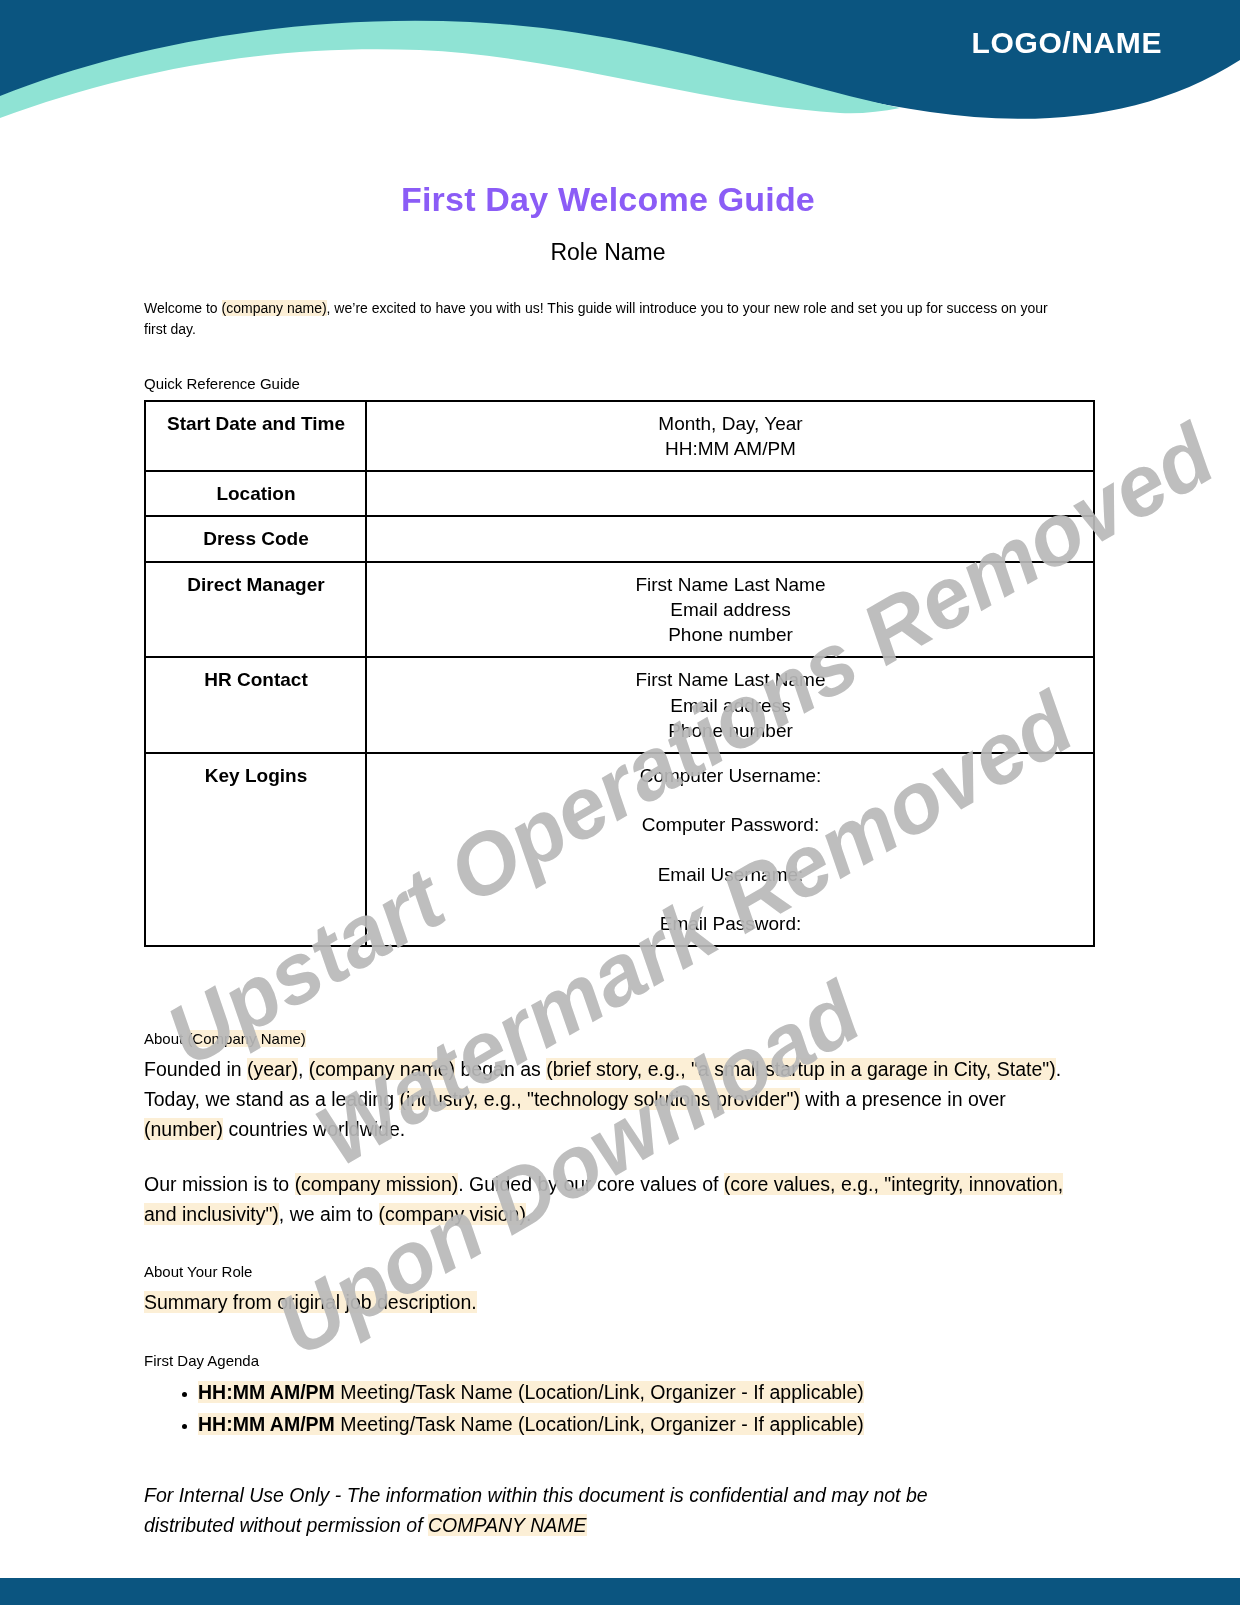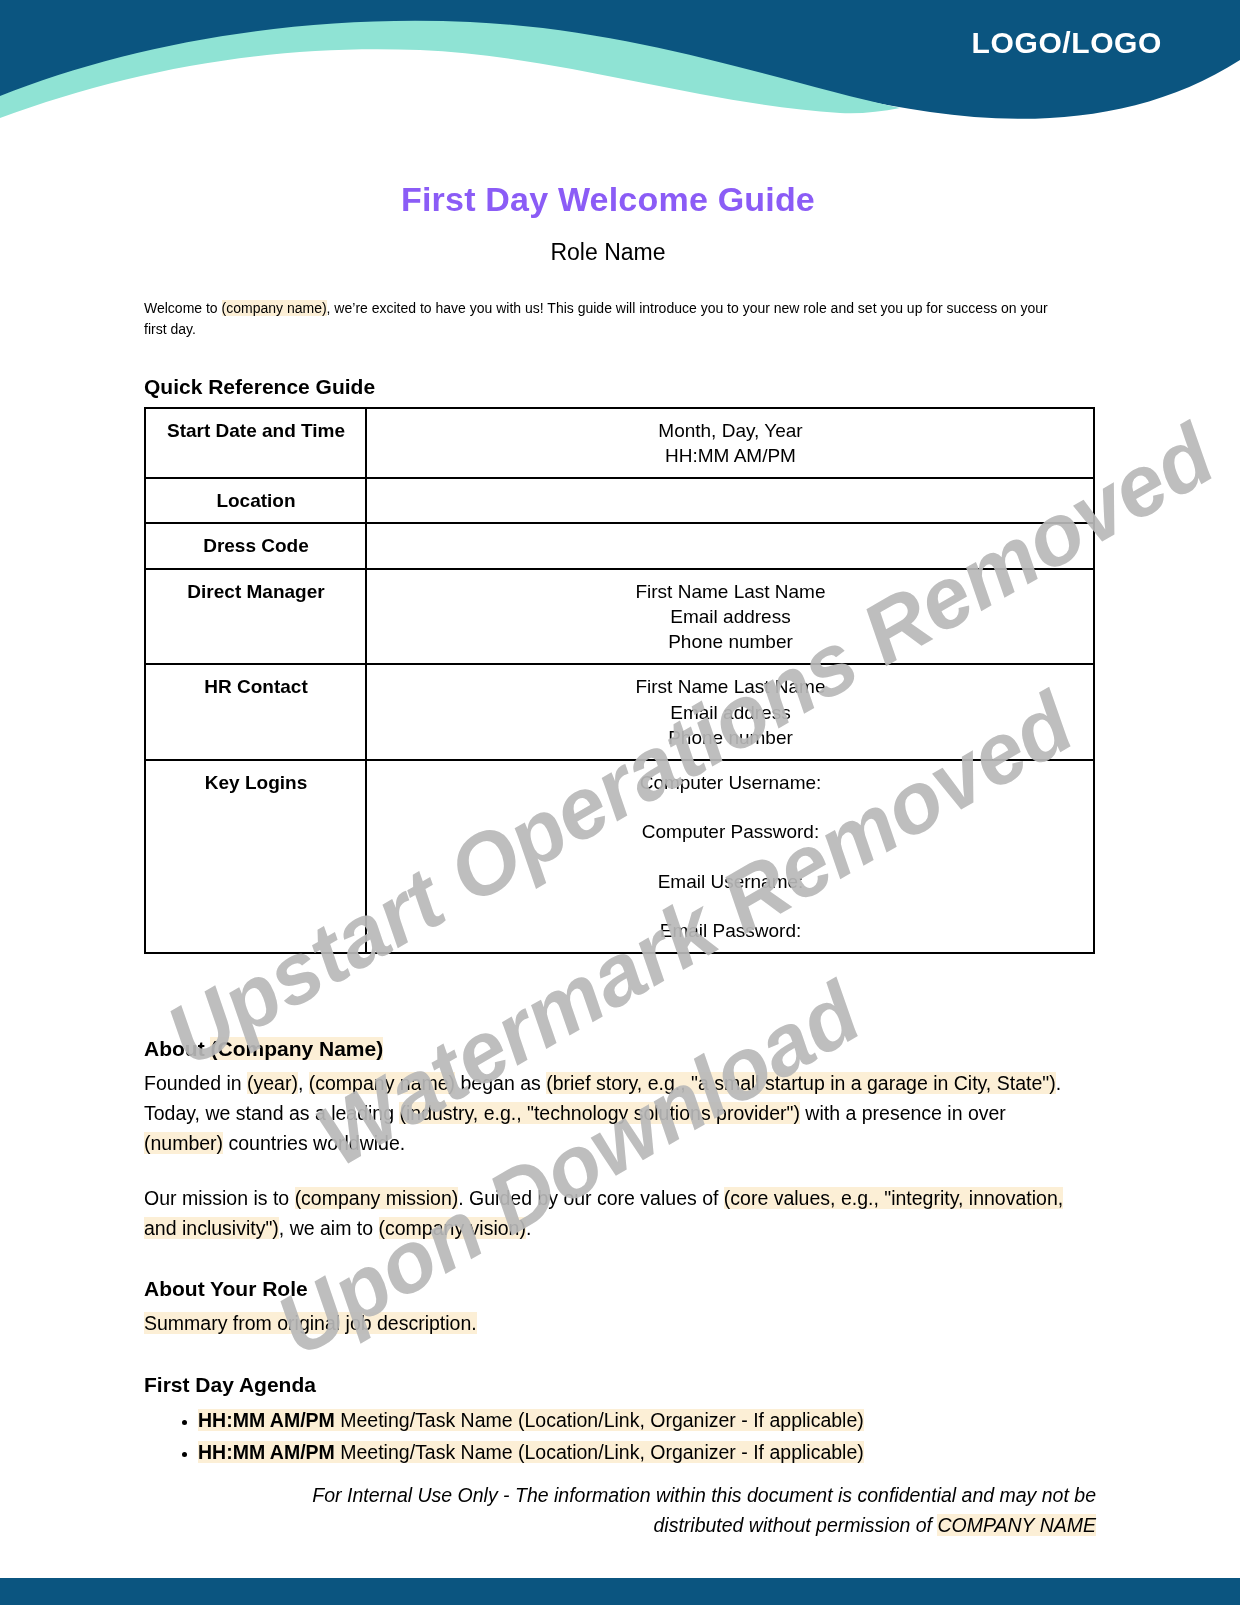--- a/index.html
+++ b/index.html
@@ -76,22 +76,22 @@
   .intro {
     font-size: 14px;
     line-height: 1.52;
     margin-top: 32px;
     text-align: left;
   }
 
   .hl { background: #fcefd6; }
 
   .section-heading {
-    font-size: 21px;
-    font-weight: bold;
+    font-size: 15px;
+    font-weight: normal;
     margin-top: 34px;
     margin-bottom: 8px;
   }
 
   
   table.qrg {
     border-collapse: collapse;
     width: 951px;
     margin-top: 4px;
     table-layout: fixed;
@@ -132,21 +132,21 @@
     line-height: 1.55;
     margin-bottom: 2px;
   }
   ul.agenda li::marker { font-size: 15px; }
 
   .footer-note {
     position: absolute;
     left: 144px;
     top: 1480px;
     width: 952px;
-    text-align: right;
+    text-align: left;
     font-style: italic;
     font-size: 19.5px;
     line-height: 1.55;
   }
 
   
   .watermark {
     position: absolute;
     left: 0; top: 0;
     width: 1240px;
@@ -179,21 +179,21 @@
 </head>
 <body>
 
 <div class="page">
 
   <div class="header">
     <svg width="1240" height="140" viewBox="0 0 1240 140" xmlns="http://www.w3.org/2000/svg">
       <path d="M0,0 H1240 V60 C1150,118 1040,128 930,112 C790,92 650,40 470,32 C300,25 130,58 0,112 Z" fill="#0b5580"></path>
       <path d="M0,96 C130,44 300,14 470,22 C640,30 780,82 900,108 C880,112 860,114 840,113 C700,104 560,56 420,50 C270,44 130,70 0,118 Z" fill="#8fe3d4"></path>
     </svg>
-    <div class="logo-name">LOGO/LOGO</div>
+    <div class="logo-name">LOGO/NAME</div>
   </div>
 
   <div class="content">
 
     <h1 class="doc-title">First Day Welcome Guide</h1>
     <div class="doc-subtitle">Role Name</div>
 
     <p class="intro"><span>Welcome to </span><span class="hl">(company name)</span><span>, we’re excited to have you with us! This guide will introduce you to your new role and set you up for success on your first day.</span></p>
 
     <div class="section-heading">Quick Reference Guide</div>

